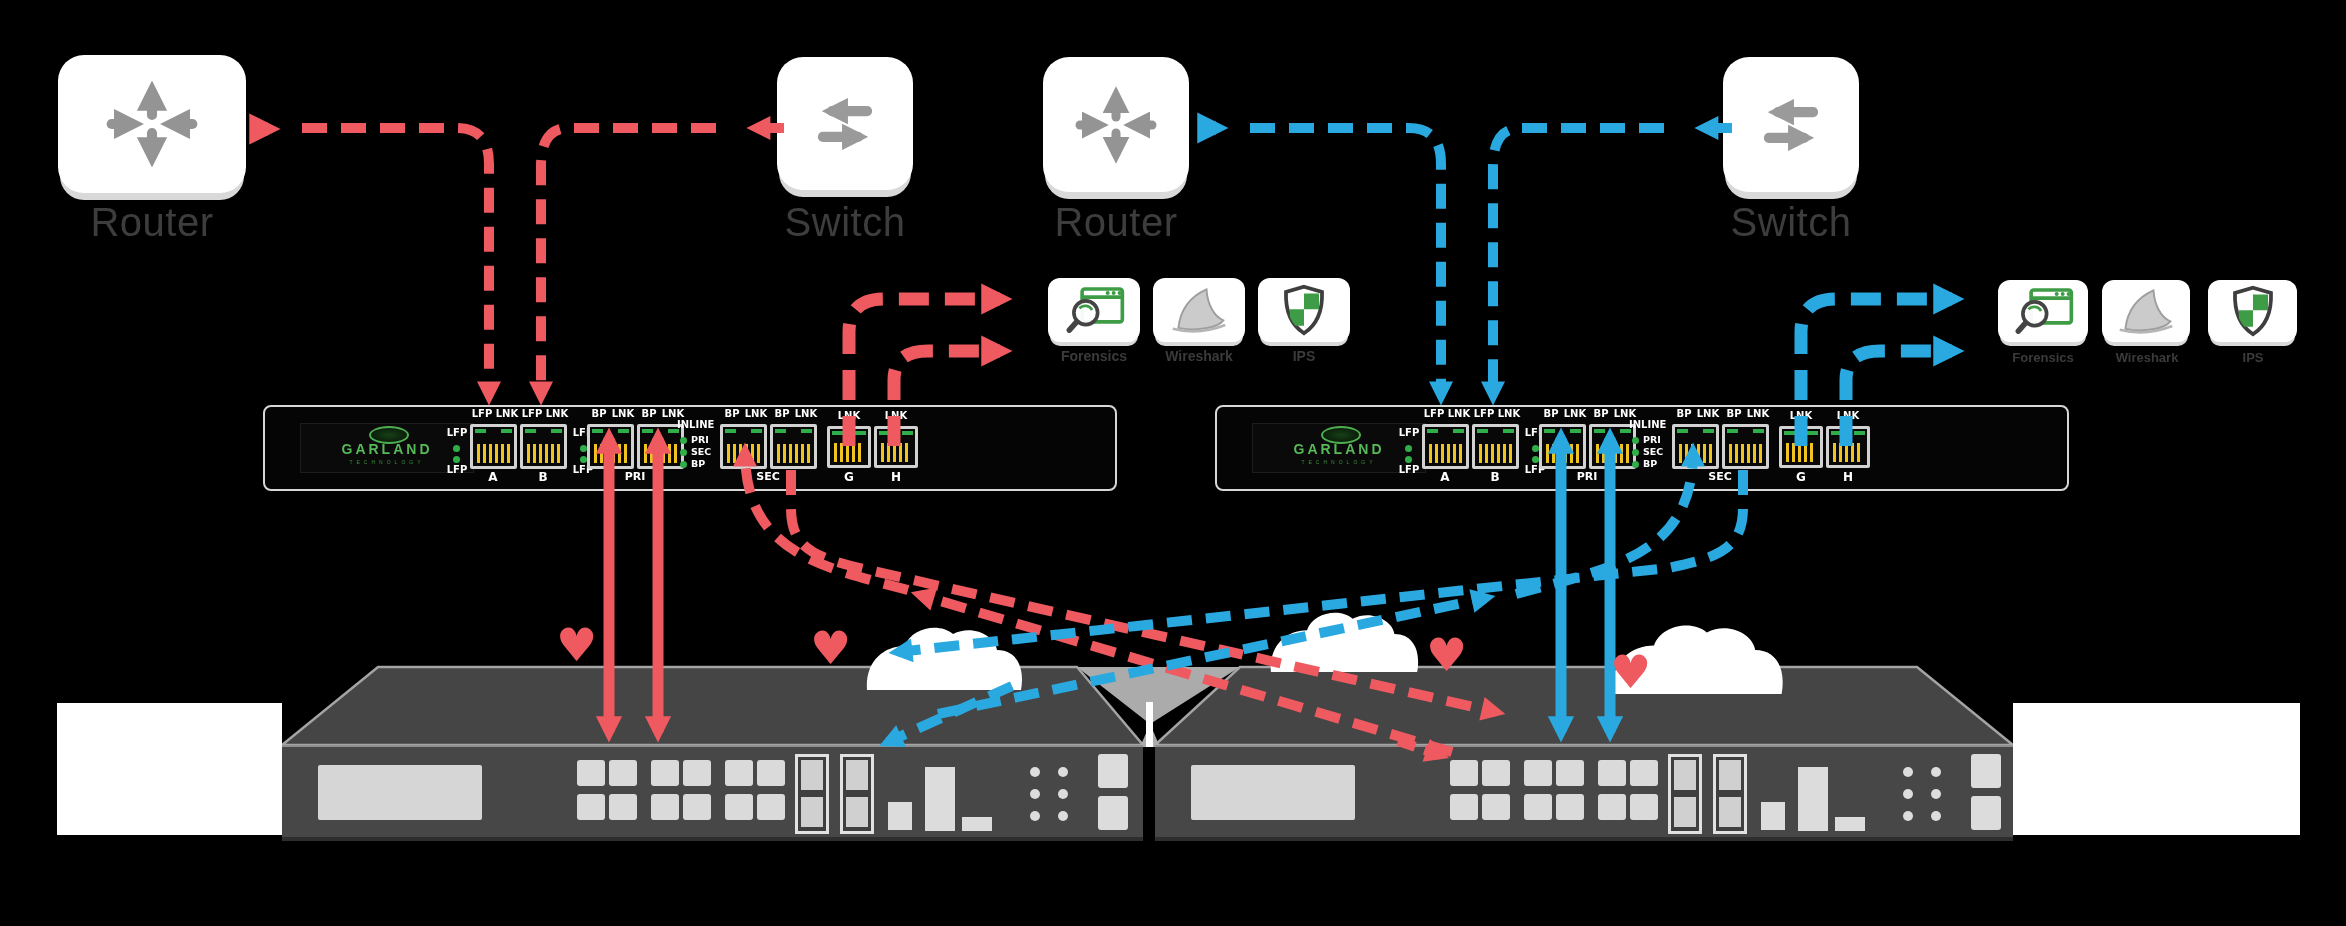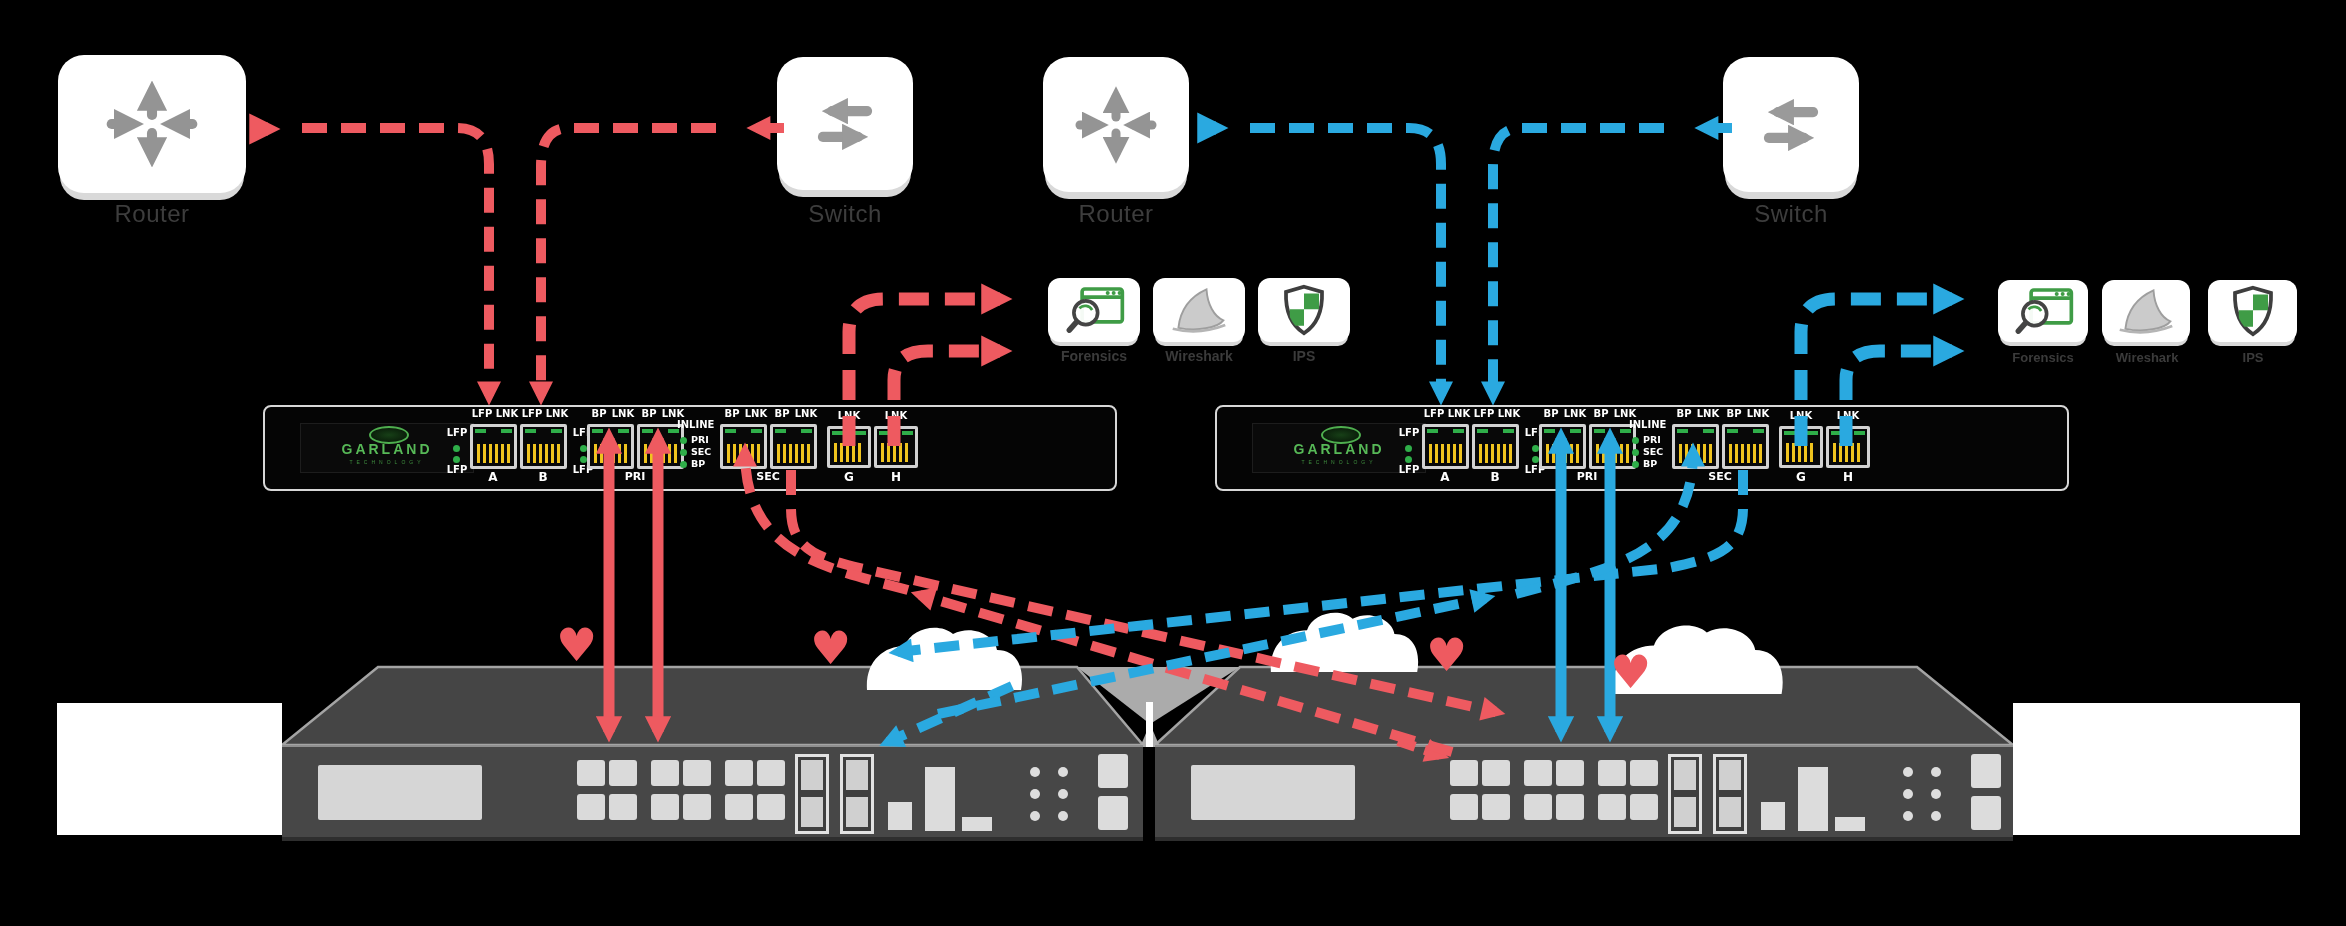--- a/index.html
+++ b/index.html
@@ -3,21 +3,21 @@
 <meta charset="utf-8">
 <title>Bypass TAP Network Diagram</title>
 <style>
   html,body{margin:0;padding:0;background:#000;}
   .stage{position:relative;width:2346px;height:926px;background:#000;overflow:hidden;
          font-family:"Liberation Sans",sans-serif;}
 
   
   .nbox{position:absolute;background:#fff;border-radius:26px;
         box-shadow:0 9px 0 -2px #d9d9d9;display:flex;align-items:center;justify-content:center;}
-  .nlabel{position:absolute;color:#3d3d3d;font-size:24px;letter-spacing:.5px;
+  .nlabel{position:absolute;color:#3d3d3d;font-size:40px;letter-spacing:.5px;
           transform:translateX(-50%);white-space:nowrap;}
 
   
   .tbox{position:absolute;background:#fff;border-radius:12px;
         box-shadow:0 6px 0 -2px #d9d9d9;display:flex;align-items:center;justify-content:center;}
   .tlabel{position:absolute;color:#3b3b3b;font-size:14px;font-weight:bold;
           transform:translateX(-50%);white-space:nowrap;}
 
   
   .tap{position:absolute;width:850px;height:82px;background:#050505;

